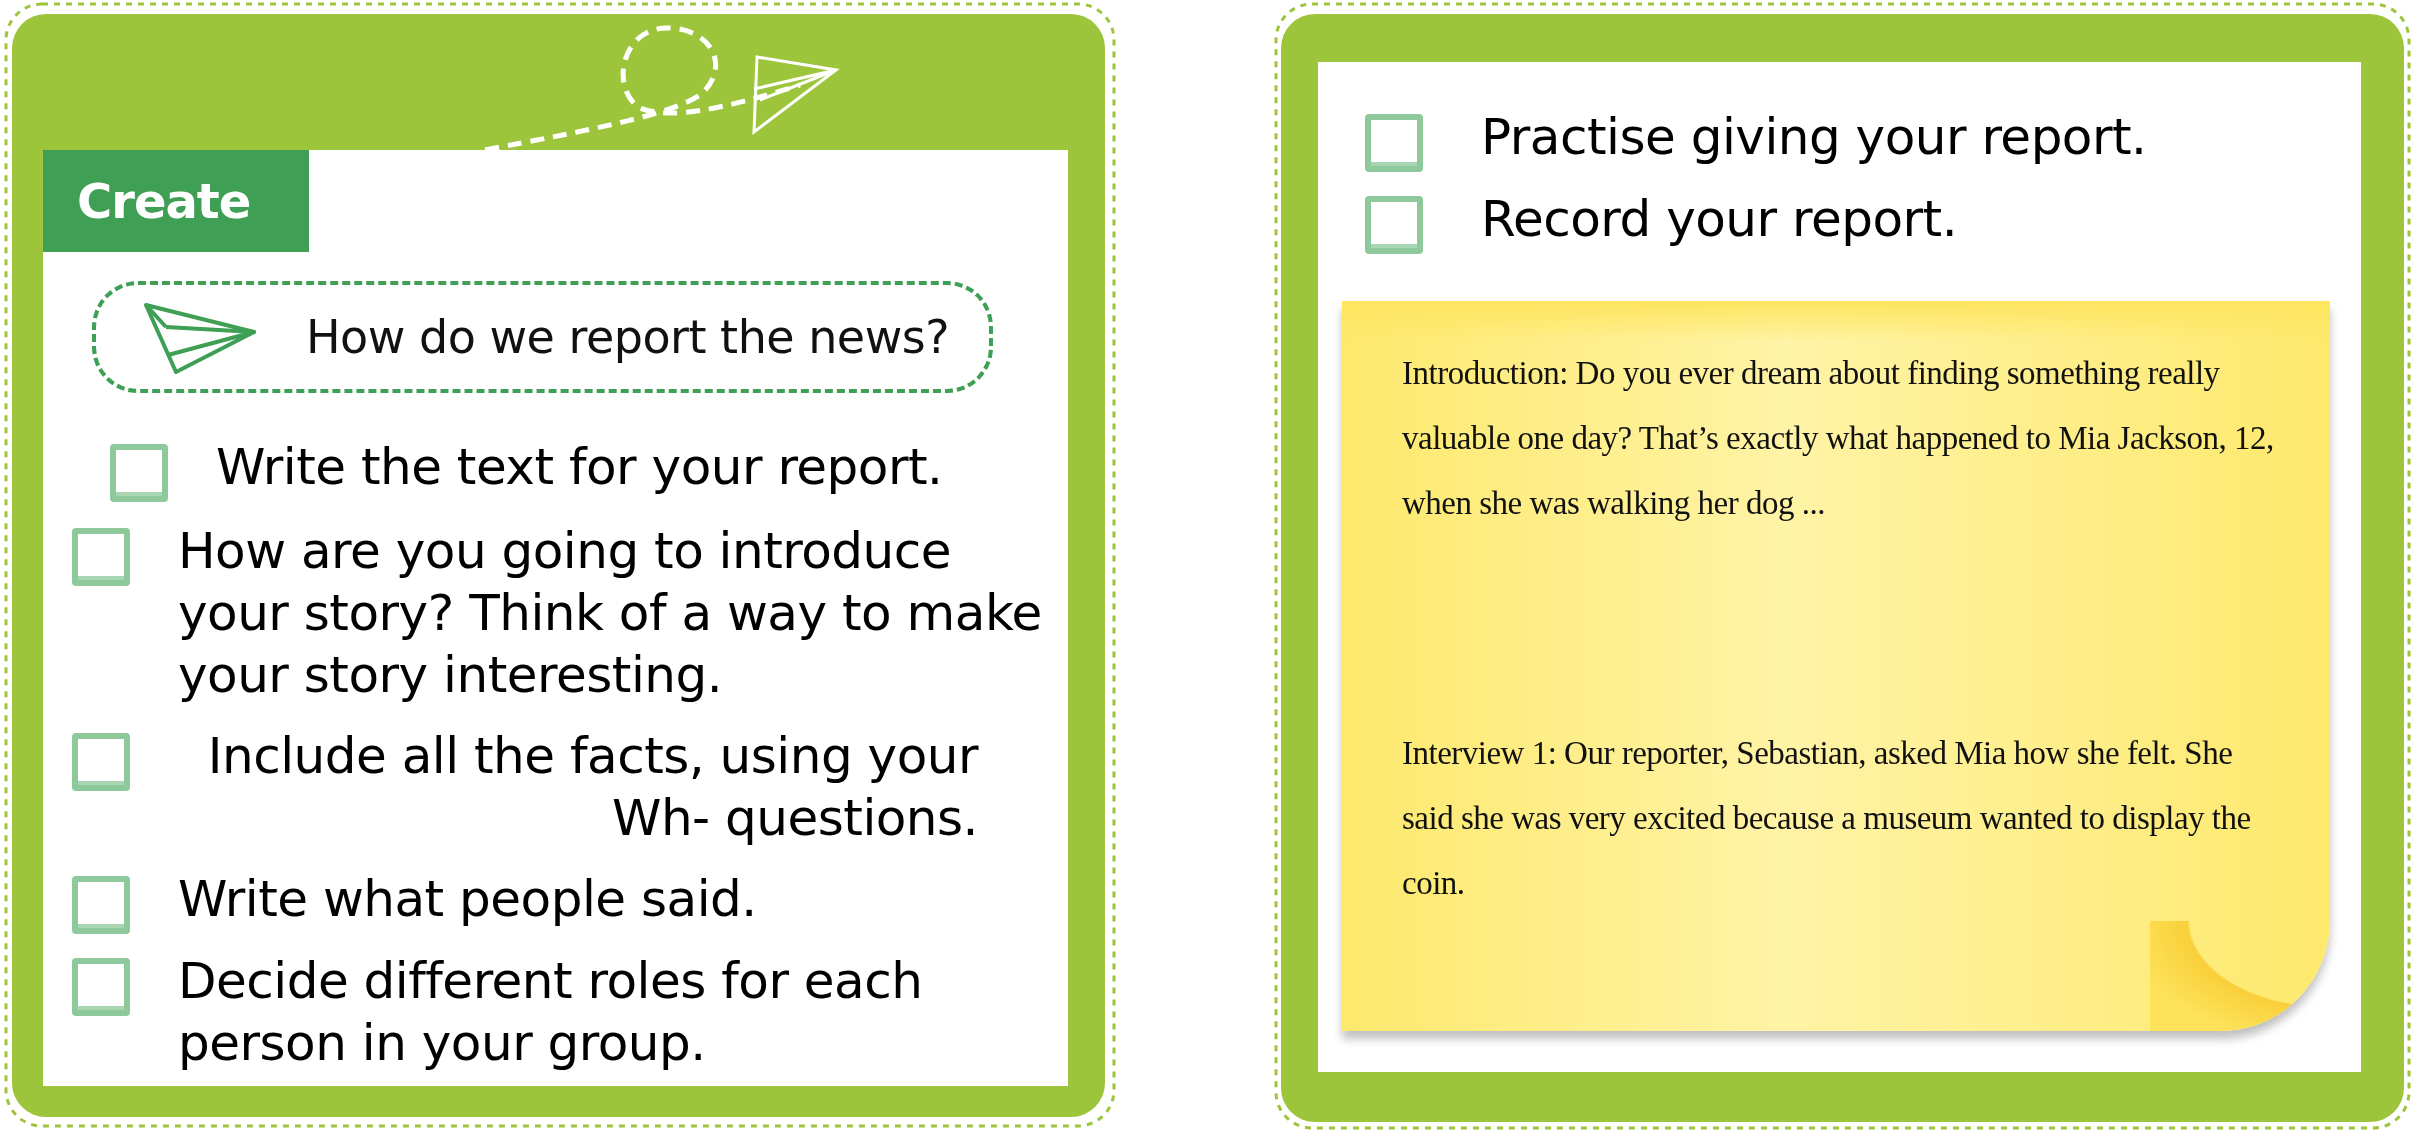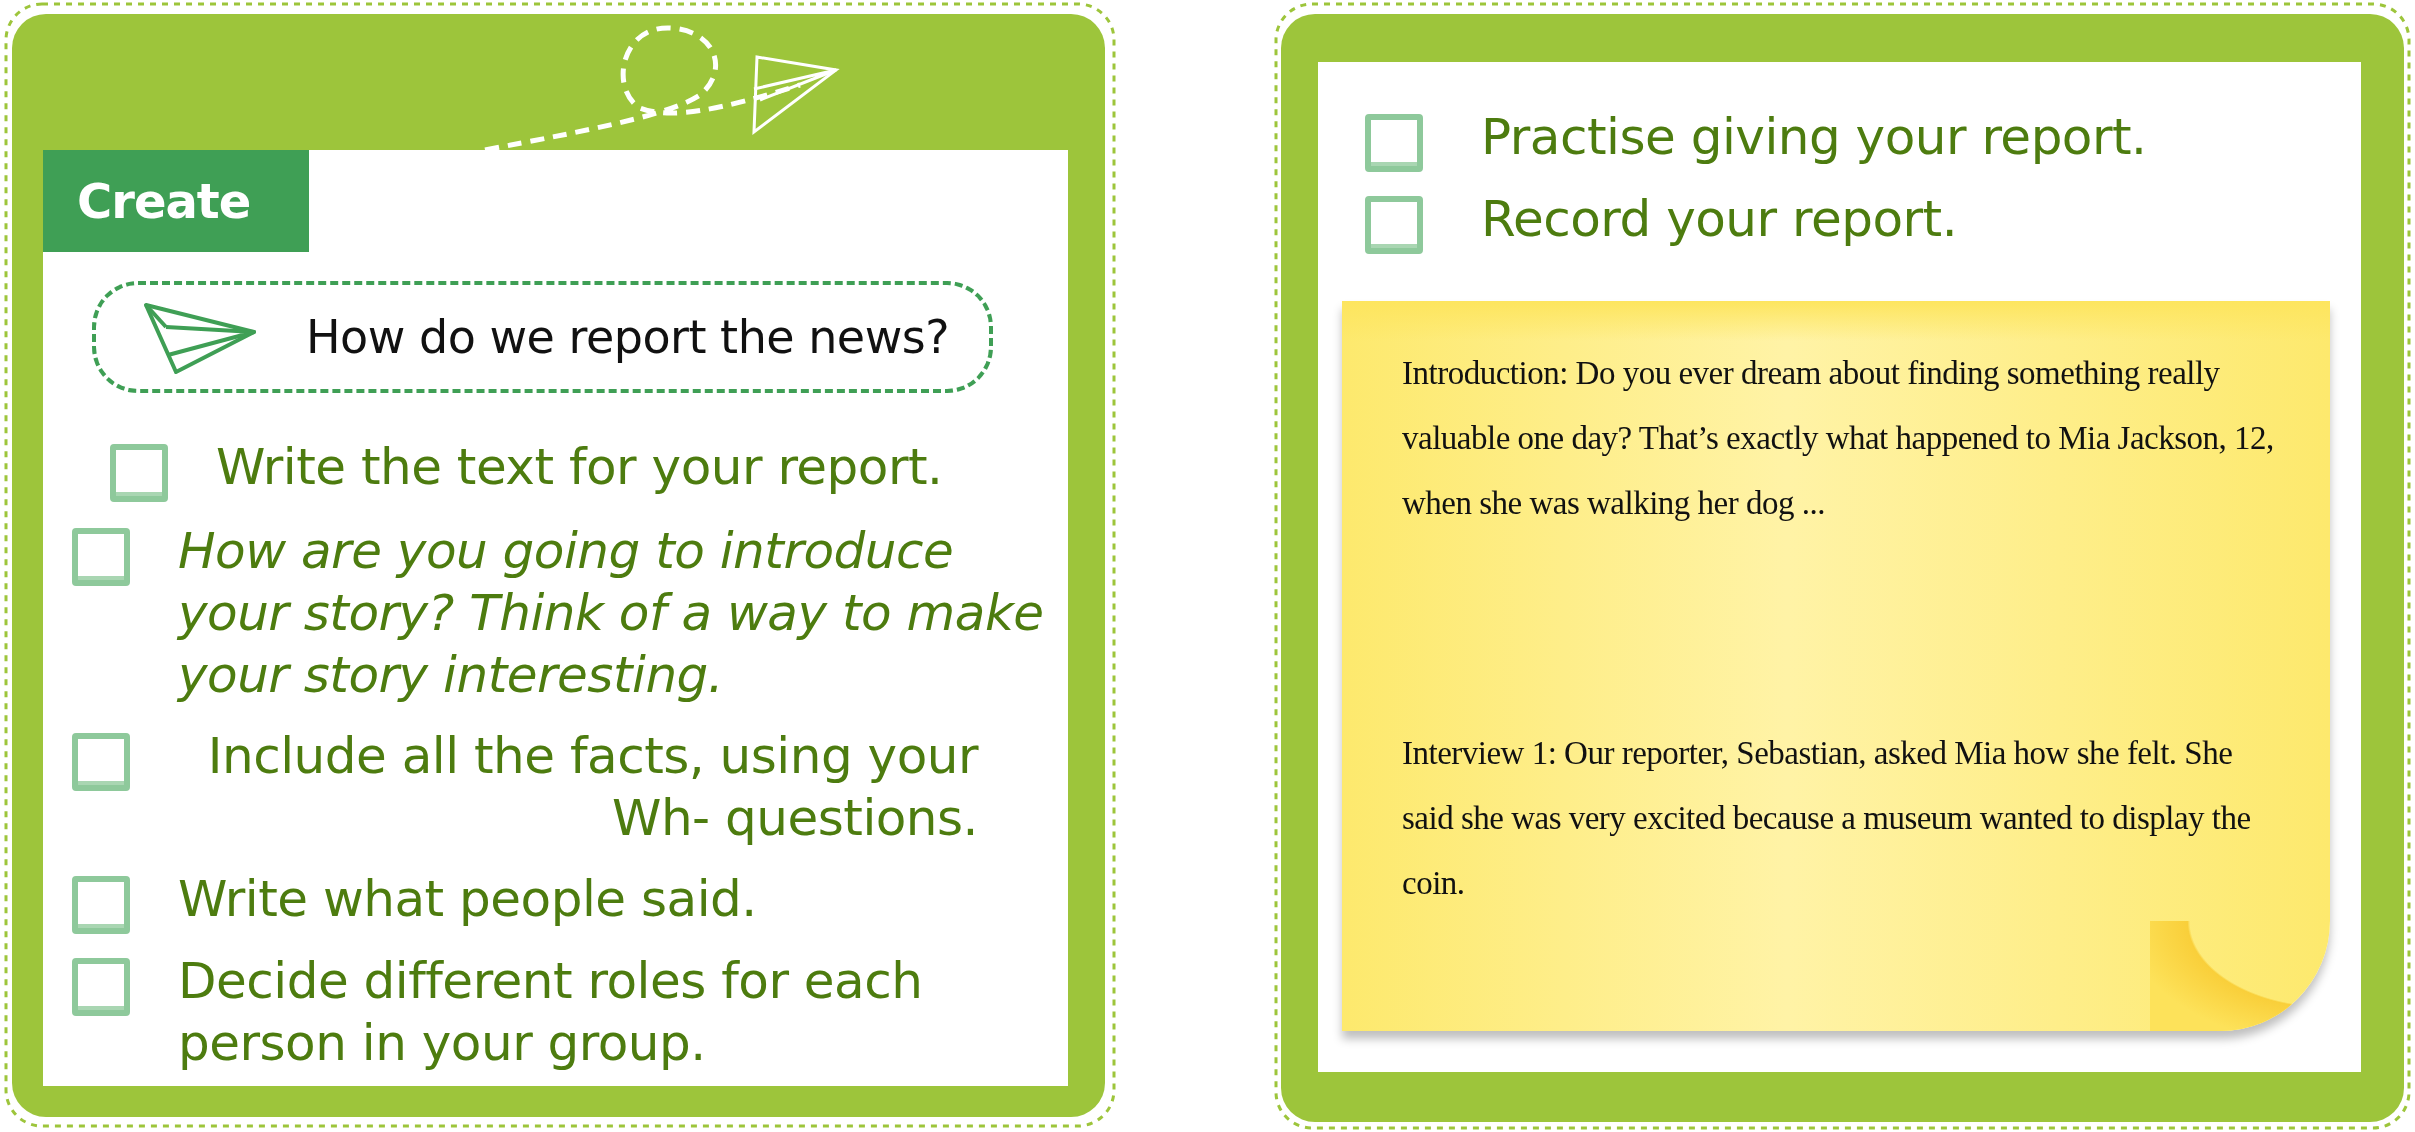--- a/index.html
+++ b/index.html
@@ -5,21 +5,21 @@
   html, body { margin:0; padding:0; background:#ffffff; }
   body { width:2415px; height:1132px; position:relative; overflow:hidden; font-family:"DejaVu Sans", sans-serif; }
   .panel { position:absolute; background:#9dc53b; border-radius:34px; }
   .zigzag { position:absolute; pointer-events:none; }
   .white { position:absolute; background:#ffffff; }
   .create-tab { position:absolute; background:#3f9f55; color:#fff; font-family:"DejaVu Sans", sans-serif; font-weight:bold; font-size:48px; display:flex; align-items:center; padding-left:34px; box-sizing:border-box; letter-spacing:-1px; }
   .question-box { position:absolute; border:4px dashed #3f9f55; border-radius:46px; box-sizing:border-box; display:flex; align-items:center; }
   .question-text { font-size:46px; color:#111; margin-left:40px; letter-spacing:-0.5px; }
   .item { position:absolute; display:flex; align-items:flex-start; }
   .checkbox { width:58px; height:58px; border:6px solid #8ec99b; border-radius:4px; box-sizing:border-box; background:#fff; box-shadow: inset 0 -4px 0 #a9d6b2; flex:none; margin-top:8px; }
-  .item-text { font-size:50px; line-height:62px; color:#4d7c0f; margin-left:48px; letter-spacing:-0.5px; }
+  .item-text { font-size:50px; line-height:62px; color:#000000; margin-left:48px; letter-spacing:-0.5px; }
   .note { position:absolute; background:linear-gradient(90deg,#fde96d 0%,#fff3a6 45%,#fde96d 100%); box-shadow:0 8px 10px rgba(0,0,0,0.25); border-bottom-right-radius:110px; }
   .note-top { position:absolute; left:0; right:0; top:0; height:40px; background:linear-gradient(180deg,#fde55e,rgba(253,233,109,0)); }
   .note-curl { position:absolute; right:0; bottom:0; width:180px; height:110px; background:radial-gradient(ellipse at 100% 0%, rgba(255,255,255,0) 55%, #f9cf3a 56%, #fde25a 80%); border-bottom-right-radius:110px; }
   .note-text { position:absolute; left:60px; right:40px; font-family:Liberation Serif, serif; font-size:33px; line-height:65px; color:#111; letter-spacing:-0.5px; }
 </style>
 </head>
 <body>
 
 <div>
   <svg class="zigzag" style="left:0;top:0;" width="1120" height="1132">
@@ -50,21 +50,21 @@
       <polyline points="30,30 118,35 32,58" fill="none" stroke="#3f9f55" stroke-width="4" stroke-linejoin="round"></polyline>
       <line x1="10" y1="8" x2="30" y2="30" stroke="#3f9f55" stroke-width="4"></line>
     </svg>
     <span class="question-text">How do we report the news?</span>
   </div>
 
   <div class="item" style="left:72px;top:436px;width:990px;padding-left:38px;">
     <div class="checkbox"></div>
     <span class="item-text">Write the text for your report.</span>
   </div>
-  <div class="item" style="left:72px;top:520px;width:990px;font-style:italic;">
+  <div class="item" style="left:72px;top:520px;width:990px;">
     <div class="checkbox"></div>
     <span class="item-text">How are you going to introduce your story? Think of a way to make your story interesting.</span>
   </div>
   <div class="item" style="left:72px;top:725px;width:990px;">
     <div class="checkbox"></div>
     <span class="item-text" style="width:800px;text-align:right;">Include all the facts, using your Wh- questions.</span>
   </div>
   <div class="item" style="left:72px;top:868px;width:990px;">
     <div class="checkbox"></div>
     <span class="item-text">Write what people said.</span>

